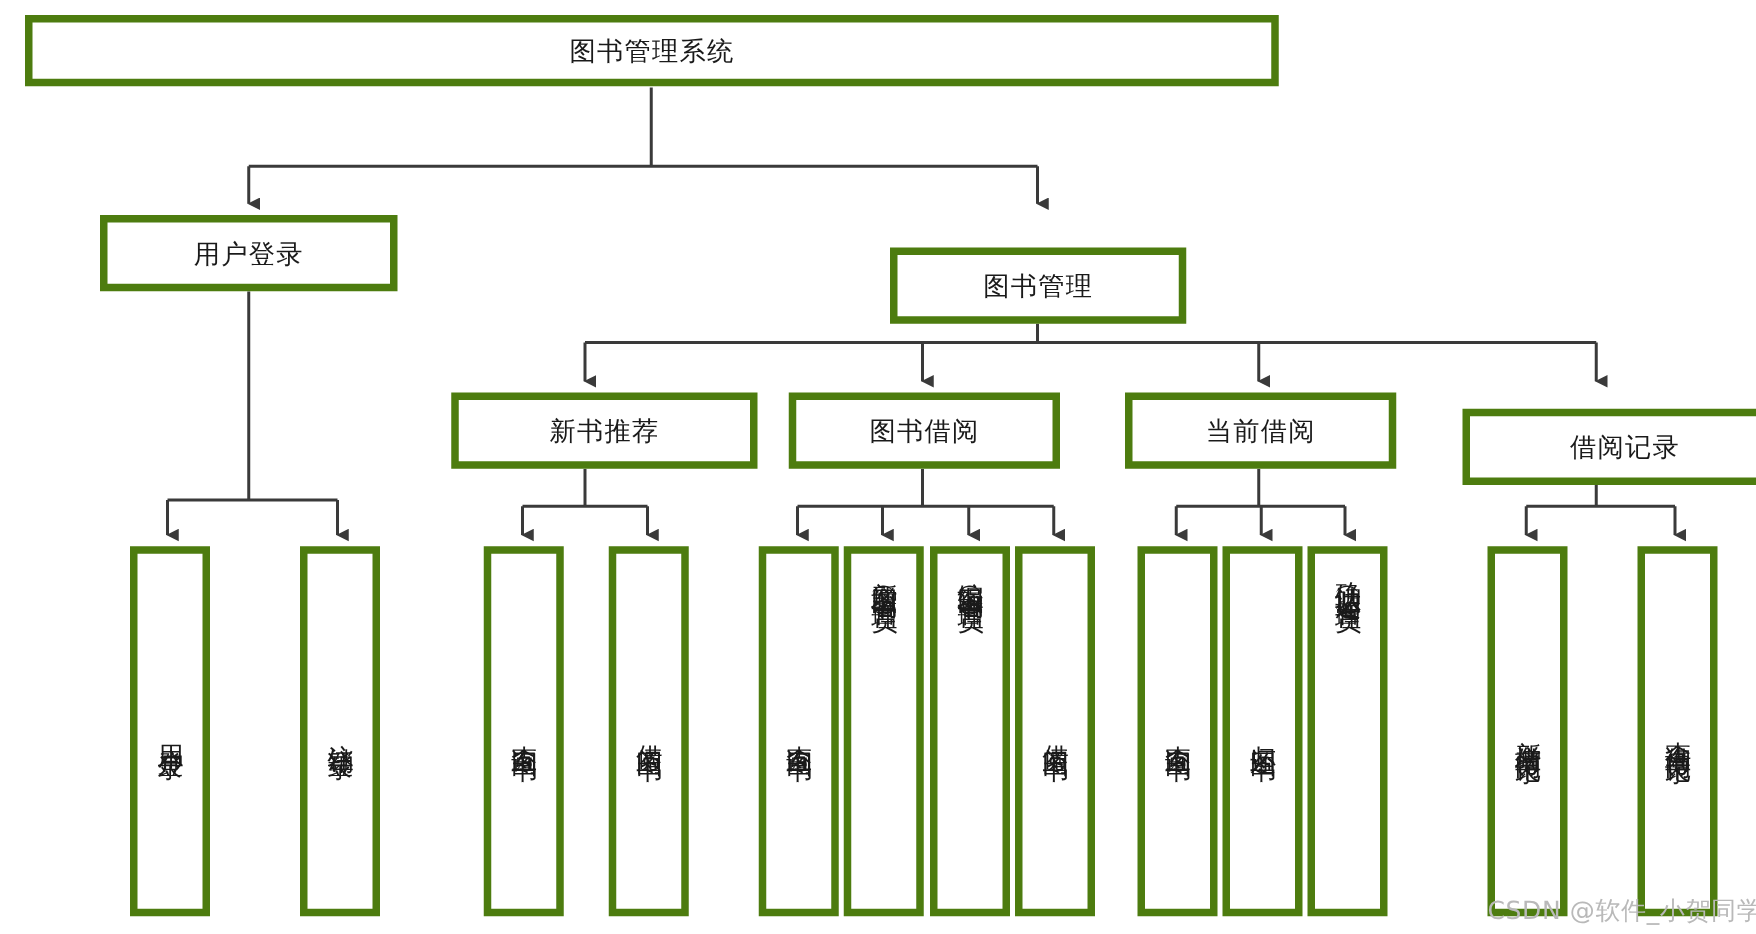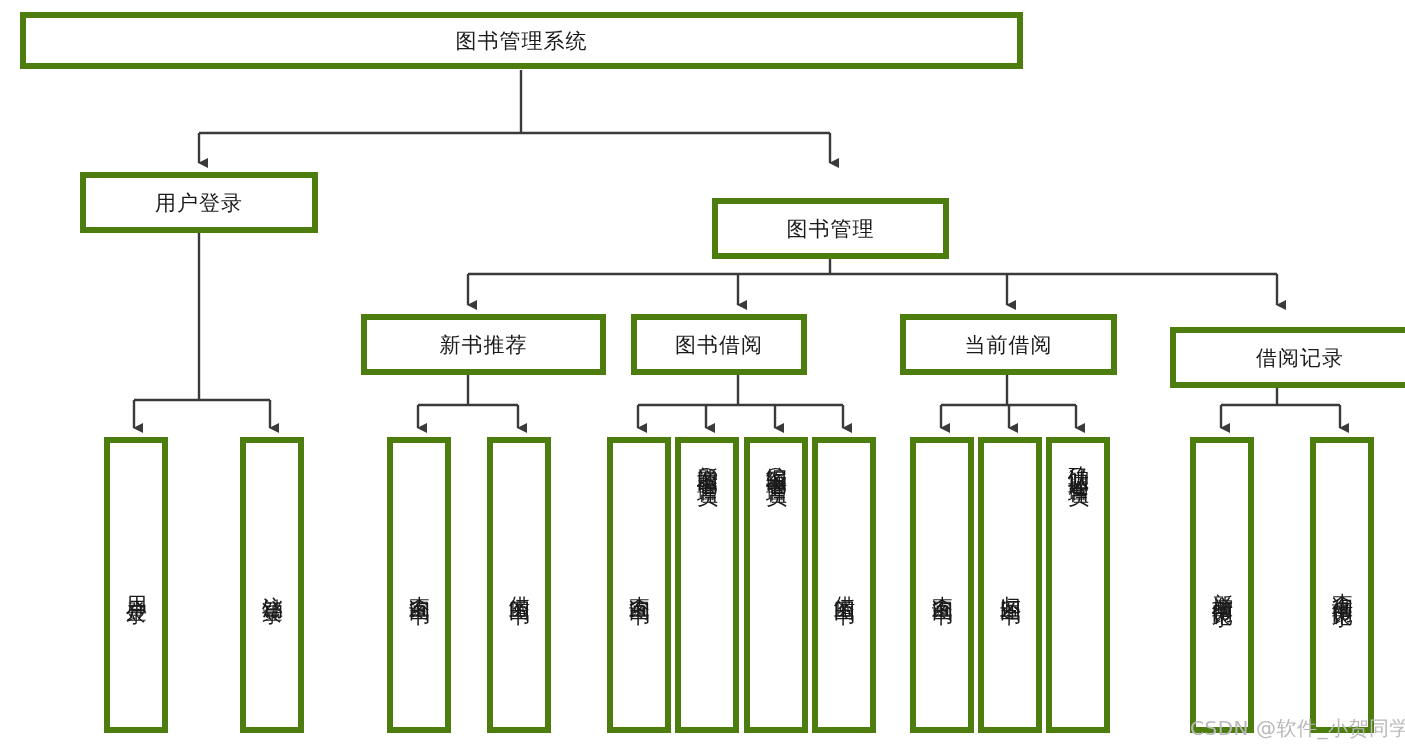--- a/index.html
+++ b/index.html
@@ -129,21 +129,21 @@
   <div class="node horiz" style="left:80px; top:172px; width:238px; height:61px;">
     <span>用户登录</span>
   </div>
   <div class="node horiz" style="left:712px; top:172px; width:237px; height:61px;margin-top:26px;">
     <span>图书管理</span>
   </div>
 
   <div class="node horiz" style="left:361px; top:314px; width:245px; height:61px;">
     <span>新书推荐</span>
   </div>
-  <div class="node horiz" style="left:631px; top:314px; width:176px; height:61px;">
+  <div class="node horiz" style="left:631px; top:314px; width:217px; height:61px;">
     <span>图书借阅</span>
   </div>
   <div class="node horiz" style="left:900px; top:314px; width:217px; height:61px;text-align:center;">
     <span>当前借阅</span>
   </div>
   <div class="node horiz" style="left:1170px; top:327px; width:260px; height:61px;">
     <span>借阅记录</span>
   </div>
 
   <div class="node vert" style="left:104px; top:437px; width:64px; height:296px; justify-content:center;">

